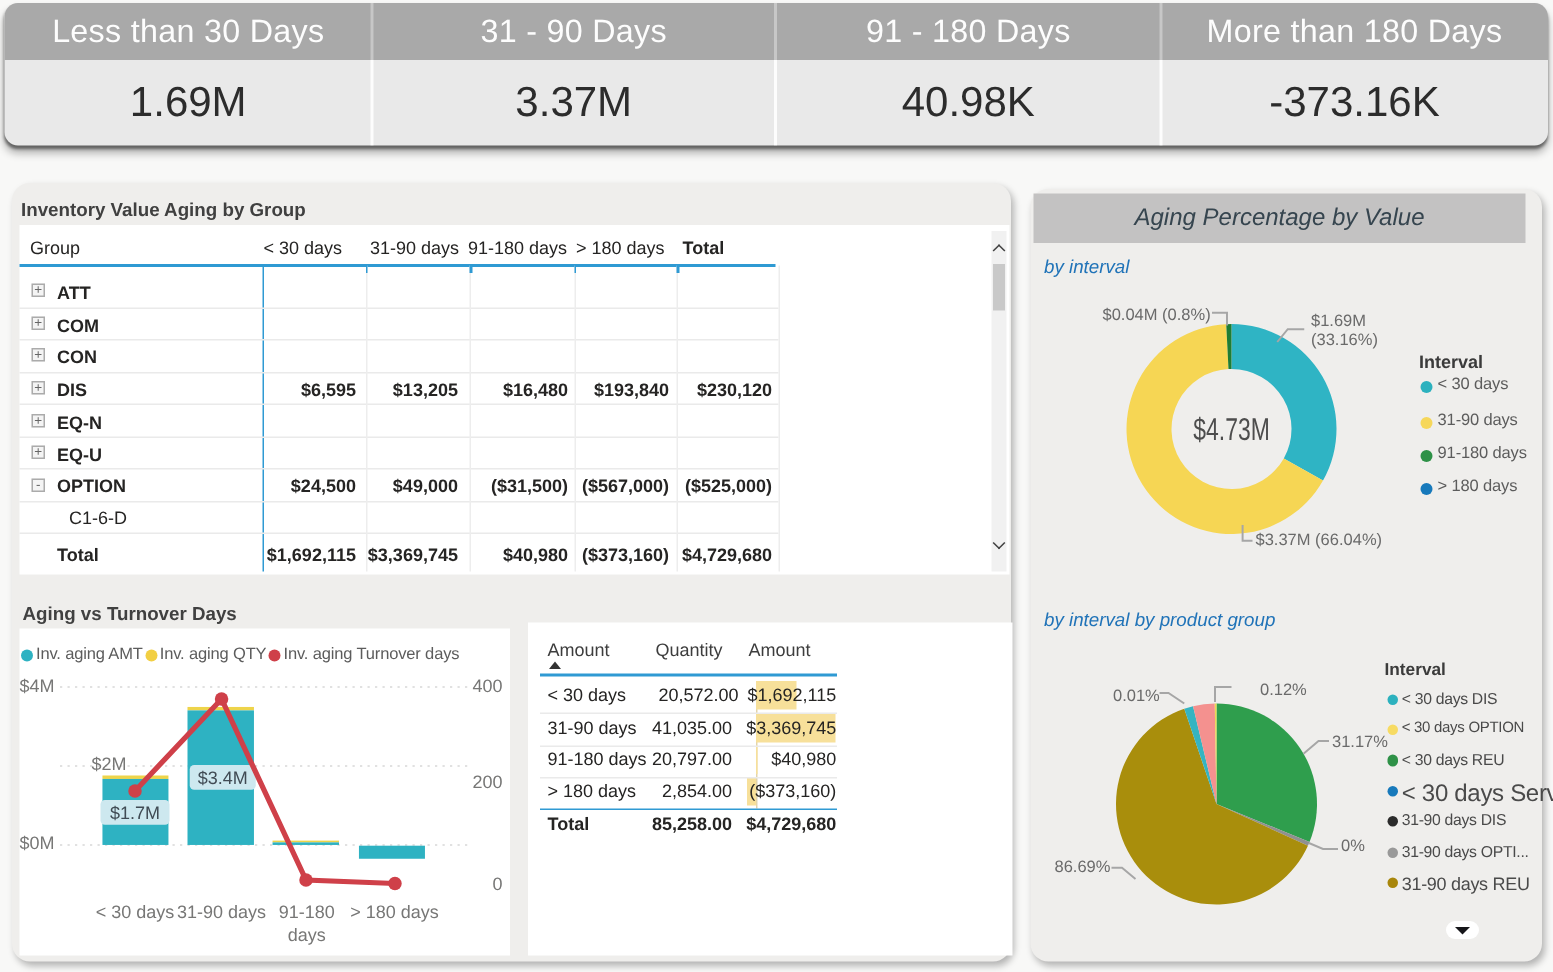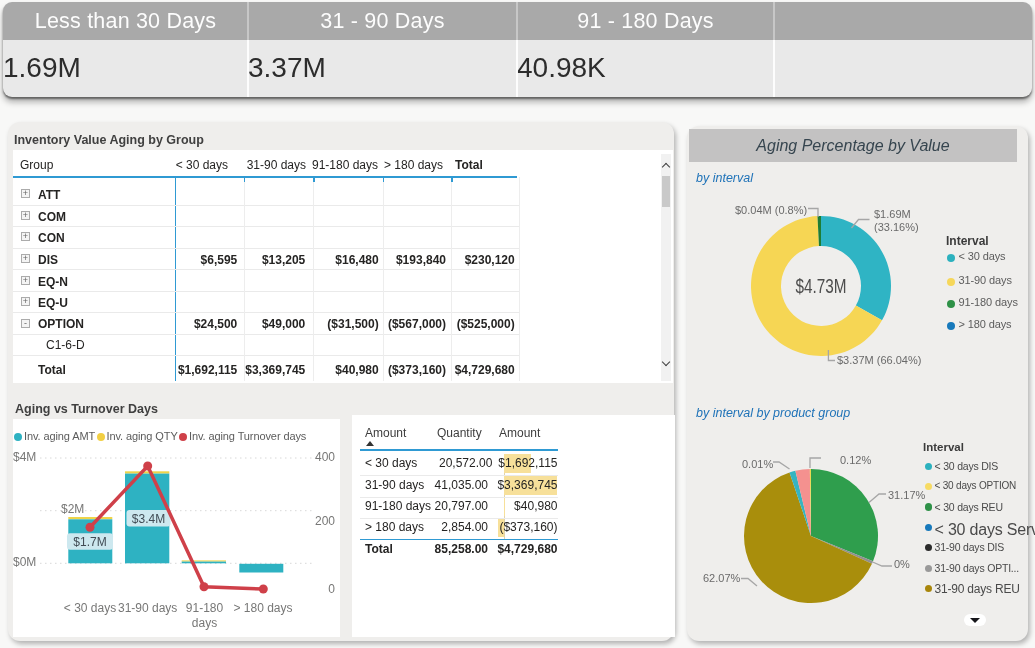--- a/index.html
+++ b/index.html
@@ -6,21 +6,21 @@
 html,body { width:1035px; height:648px; background:#f8f8f7; font-family:"Liberation Sans", sans-serif; overflow:hidden; }
 .abs { position:absolute; white-space:nowrap; }
 
 #kpi { left:3px; top:2px; width:1029px; height:95px; border-radius:9px; overflow:hidden;
   box-shadow:0 2px 2px rgba(0,0,0,0.45), 0 5px 6px rgba(0,0,0,0.3); background:#e9e9e9; }
 #kpi .hdr { position:absolute; top:0; left:0; width:100%; height:38px; background:#a9a9a9; }
 .kcol { position:absolute; top:0; height:95px; }
 .kcol .h { position:absolute; top:0; left:0; width:100%; height:38px; color:#fdfdfd; font-size:21.5px; letter-spacing:0.2px;
   text-align:center; line-height:39px; }
 .kcol .v { position:absolute; top:38px; left:0; width:100%; height:57px; color:#2c2c2c; font-size:28px;
-  text-align:left; line-height:55px; }
+  text-align:center; line-height:55px; }
 .ksep { position:absolute; width:1.5px; background:rgba(255,255,255,0.9); }
 
 #lpanel { left:8px; top:122px; width:666px; height:519px; background:#efeeec; border-radius:12px;
   box-shadow:2px 3px 5px rgba(0,0,0,0.28); }
 #rpanel { left:687px; top:126px; width:341px; height:515px; background:#efeeec; border-radius:12px;
   box-shadow:2px 3px 5px rgba(0,0,0,0.28); }
 .vtitle { font-size:12.5px; font-weight:bold; color:#404040; }
 .white { background:#ffffff; position:absolute; }
 
 .t { font-size:12px; color:#252423; white-space:nowrap; }
@@ -46,20 +46,24 @@
     <div class="h">Less than 30 Days</div>
       <div class="v">1.69M</div>
   </div>
   <div class="kcol" style="left:245px;width:269px;">
     <div class="h">31 - 90 Days</div>
       <div class="v">3.37M</div>
   </div>
   <div class="kcol" style="left:514px;width:257px;">
     <div class="h">91 - 180 Days</div>
       <div class="v">40.98K</div>
+  </div>
+  <div class="kcol" style="left:771px;width:258px;">
+    <div class="h">More than 180 Days</div>
+      <div class="v">-373.16K</div>
   </div>
   <div class="ksep" style="left:244px; top:0; height:38px; background:rgba(255,255,255,0.35);"></div>
   <div class="ksep" style="left:513px; top:0; height:38px; background:rgba(255,255,255,0.35);"></div>
   <div class="ksep" style="left:770px; top:0; height:38px; background:rgba(255,255,255,0.35);"></div>
   <div class="ksep" style="left:244px; top:38px; height:57px;"></div>
   <div class="ksep" style="left:513px; top:38px; height:57px;"></div>
   <div class="ksep" style="left:770px; top:38px; height:57px;"></div>
 </div>
 
 <div id="lpanel" class="abs"></div>
@@ -245,21 +249,21 @@
 <div class="dot abs" style="left:947.3px; top:277.7px; width:8px; height:8px; background:#f6d75a;"></div>
 <div class="leg" style="left:958.4px; top:273.7px;">31-90 days</div>
 <div class="dot abs" style="left:947.3px; top:299.5px; width:8px; height:8px; background:#2e9147;"></div>
 <div class="leg" style="left:958.4px; top:295.5px;">91-180 days</div>
 <div class="dot abs" style="left:947.3px; top:322px; width:8px; height:8px; background:#1779bb;"></div>
 <div class="leg" style="left:958.4px; top:318px;">&gt; 180 days</div>
 <div class="lbl" style="left:742px; top:458px;">0.01%</div>
 <div class="lbl" style="left:824px; top:454px;padding-left:16px;">0.12%</div>
 <div class="lbl" style="left:888px; top:489px;">31.17%</div>
 <div class="lbl" style="left:894px; top:558px;">0%</div>
-<div class="lbl" style="left:703px; top:571.5px;">62.07%</div>
+<div class="lbl" style="left:703px; top:571.5px;">86.69%</div>
 <svg class="abs" style="left:680px; top:395px;" width="355" height="253" viewBox="0 0 355 253">
 <g fill="none" stroke="#a6a6a6" stroke-width="1.3">
 <polyline points="93,67 99,67 109.5,74"></polyline>
 <polyline points="130,73 130,63 141,63"></polyline>
 <polyline points="189,107.5 199,99 206,99"></polyline>
 <polyline points="192.6,167 202,171 212,171"></polyline>
 <polyline points="61,183.5 68,183.5 77,191"></polyline>
 </g>
   </svg>
 <div class="abs bold" style="left:923px; top:440.5px; font-size:11.5px; color:#3b3b3b;">Interval</div>

